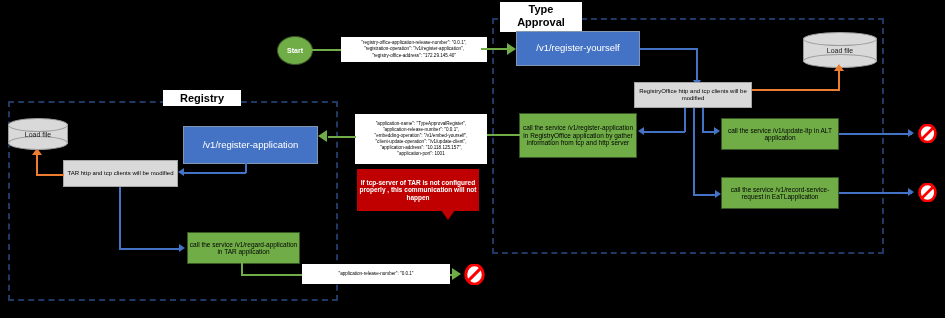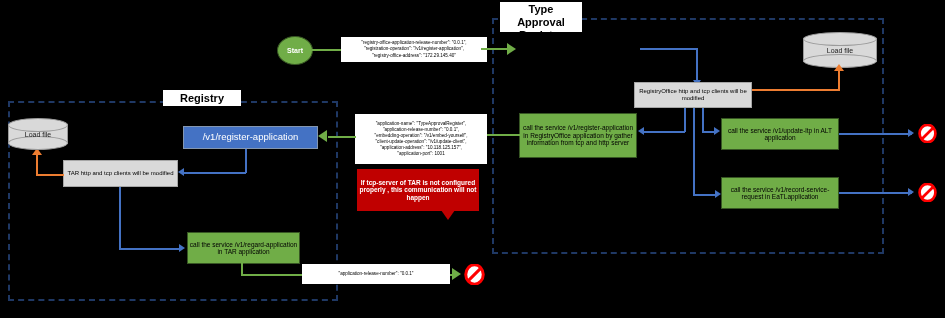--- a/index.html
+++ b/index.html
@@ -92,20 +92,23 @@
 
   <div class="abs note" style="left:341px;top:37px;width:146px;height:25px;">
     <span>"registry-office-application-release-number": "0.0.1",</span>
     <span>"registration-operation": "/v1/register-application",</span>
     <span>"registry-office-address": "172.29.145.40"</span>
   </div>
 
   <div class="ln h-green" style="left:481px;top:48px;width:27px;"></div>
   <div class="ar ar-r-green" style="left:507px;top:43px;"></div>
 
+  <div class="abs box box-blue" style="left:516px;top:31px;width:124px;height:35px;">
+    <span>/v1/register-yourself</span>
+  </div>
 
   <div class="ln h-blue" style="left:640px;top:48px;width:57px;"></div>
   <div class="ln v-blue" style="left:696px;top:48px;height:34px;"></div>
   <div class="ar ar-d-blue" style="left:693px;top:80px;"></div>
 
   <div class="cyl" style="left:803px;top:32px;width:74px;height:36px;">
     <div class="body"></div>
     <div class="top"></div>
     <div class="bot"></div>
     <div class="lbl">Load file</div>
@@ -168,21 +171,21 @@
   </div>
 
   <div class="ln h-green" style="left:328px;top:136px;width:28px;"></div>
   <div class="ar" style="left:318px;top:130px;border-top:6px solid transparent;border-bottom:6px solid transparent;border-right:9px solid #70AD47;"></div>
 
   <div class="abs box box-red" style="left:357px;top:169px;width:122px;height:42px;">
     <span>If tcp-server of TAR is not configured properly , this communication will not happen</span>
   </div>
   <div class="ar ar-d-red" style="left:441px;top:210px;"></div>
 
-  <div class="abs box box-blue" style="left:183px;top:126px;width:135px;height:23px;">
+  <div class="abs box box-blue" style="left:183px;top:126px;width:135px;height:38px;">
     <span>/v1/register-application</span>
   </div>
 
   <div class="ln v-blue" style="left:245px;top:149px;height:24px;"></div>
   <div class="ln h-blue" style="left:184px;top:172px;width:62px;"></div>
   <div class="ar ar-l-blue" style="left:178px;top:168px;"></div>
 
   <div class="abs box box-gray" style="left:63px;top:160px;width:115px;height:27px;">
     <span>TAR http and tcp clients will be modified</span>
   </div>

